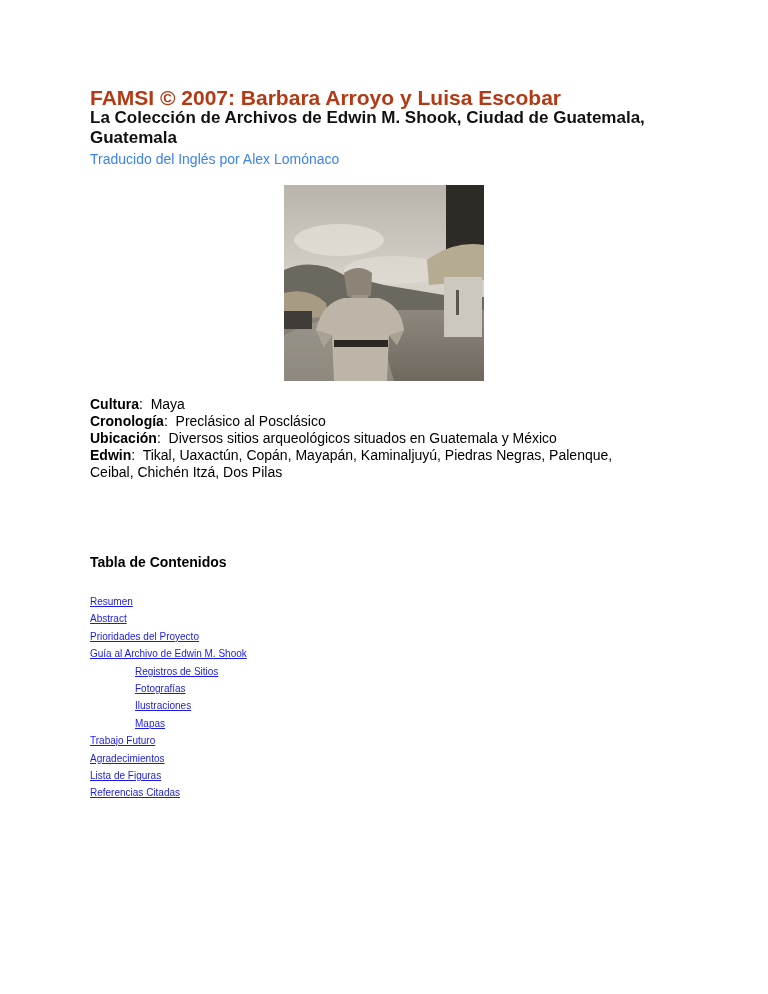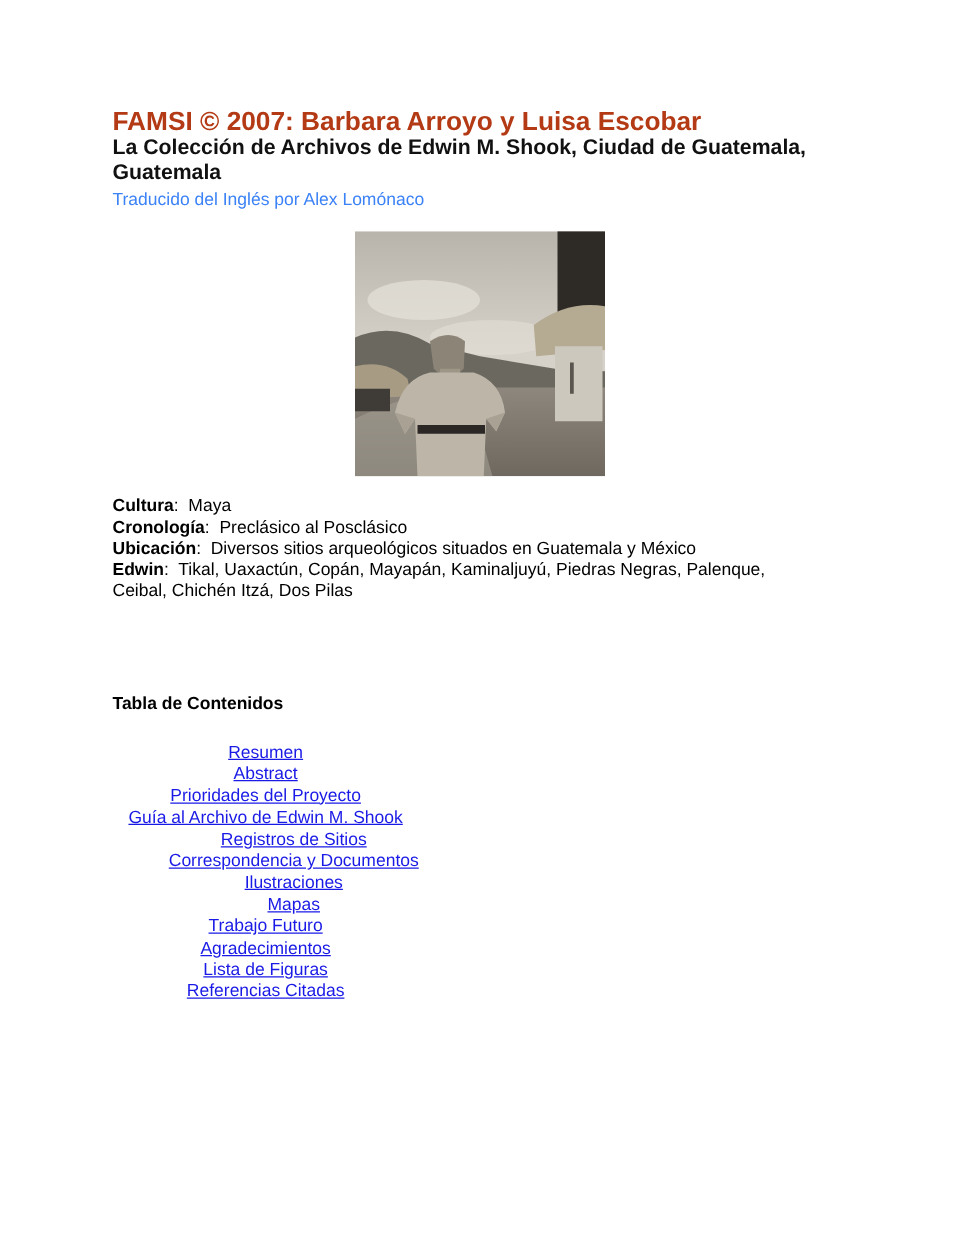--- a/index.html
+++ b/index.html
@@ -8,21 +8,21 @@
   .page { position: absolute; left: 90px; top: 88px; width: 620px; }
   .h-famsi { font-size: 21px; font-weight: bold; color: #b33a14; line-height: 20px; margin: 0; }
   .h-title { font-size: 17px; font-weight: bold; color: #111; line-height: 20px; margin: 0; }
   .h-trans { font-size: 14px; color: #3b82f6; line-height: 18px; margin: 2px 0 0 0; }
   .photo-wrap { position: absolute; left: 194px; top: 97px; width: 200px; height: 196px; }
   .photo { width: 200px; height: 196px; display: block; }
   .meta { position: absolute; left: 0; top: 308px; width: 600px; font-size: 14px; line-height: 17px; }
   .meta-row { margin: 0; }
   .meta-label { font-weight: bold; }
   .toc-title { position: absolute; left: 0; top: 466px; font-size: 14px; font-weight: bold; line-height: 17px; margin: 0; }
-  .toc { position: absolute; left: 0; top: 505px; font-size: 14px; line-height: 17.4px; list-style: none; padding: 0; margin: 0; text-align: center; }
+  .toc { position: absolute; left: 0; top: 505px; font-size: 10px; line-height: 17.4px; list-style: none; padding: 0; margin: 0; }
   .toc li { margin: 0; padding: 0; }
   .toc li.sub { padding-left: 45px; }
   .toc a { color: #1a1ae6; text-decoration: underline; }
 </style>
 </head>
 <body>
 
 <div class="page">
   <p class="h-famsi">FAMSI © 2007:  Barbara Arroyo y Luisa Escobar</p>
   <p class="h-title">La Colección de Archivos de Edwin M. Shook, Ciudad de Guatemala, Guatemala</p>
@@ -70,21 +70,21 @@
   </div>
 
   <p class="toc-title">Tabla de Contenidos</p>
 
   <ul class="toc">
     <li><a href="#">Resumen</a></li>
     <li><a href="#">Abstract</a></li>
     <li><a href="#">Prioridades del Proyecto</a></li>
     <li><a href="#">Guía al Archivo de Edwin M. Shook</a></li>
     <li class="sub"><a href="#">Registros de Sitios</a></li>
-    <li class="sub"><a href="#">Correspondencia y Documentos</a></li>
+    <li class="sub"><a href="#">Fotografías</a></li>
     <li class="sub"><a href="#">Ilustraciones</a></li>
     <li class="sub"><a href="#">Mapas</a></li>
     <li><a href="#">Trabajo Futuro</a></li>
     <li><a href="#">Agradecimientos</a></li>
     <li><a href="#">Lista de Figuras</a></li>
     <li><a href="#">Referencias Citadas</a></li>
   </ul>
 </div>
 
 </body></html>

